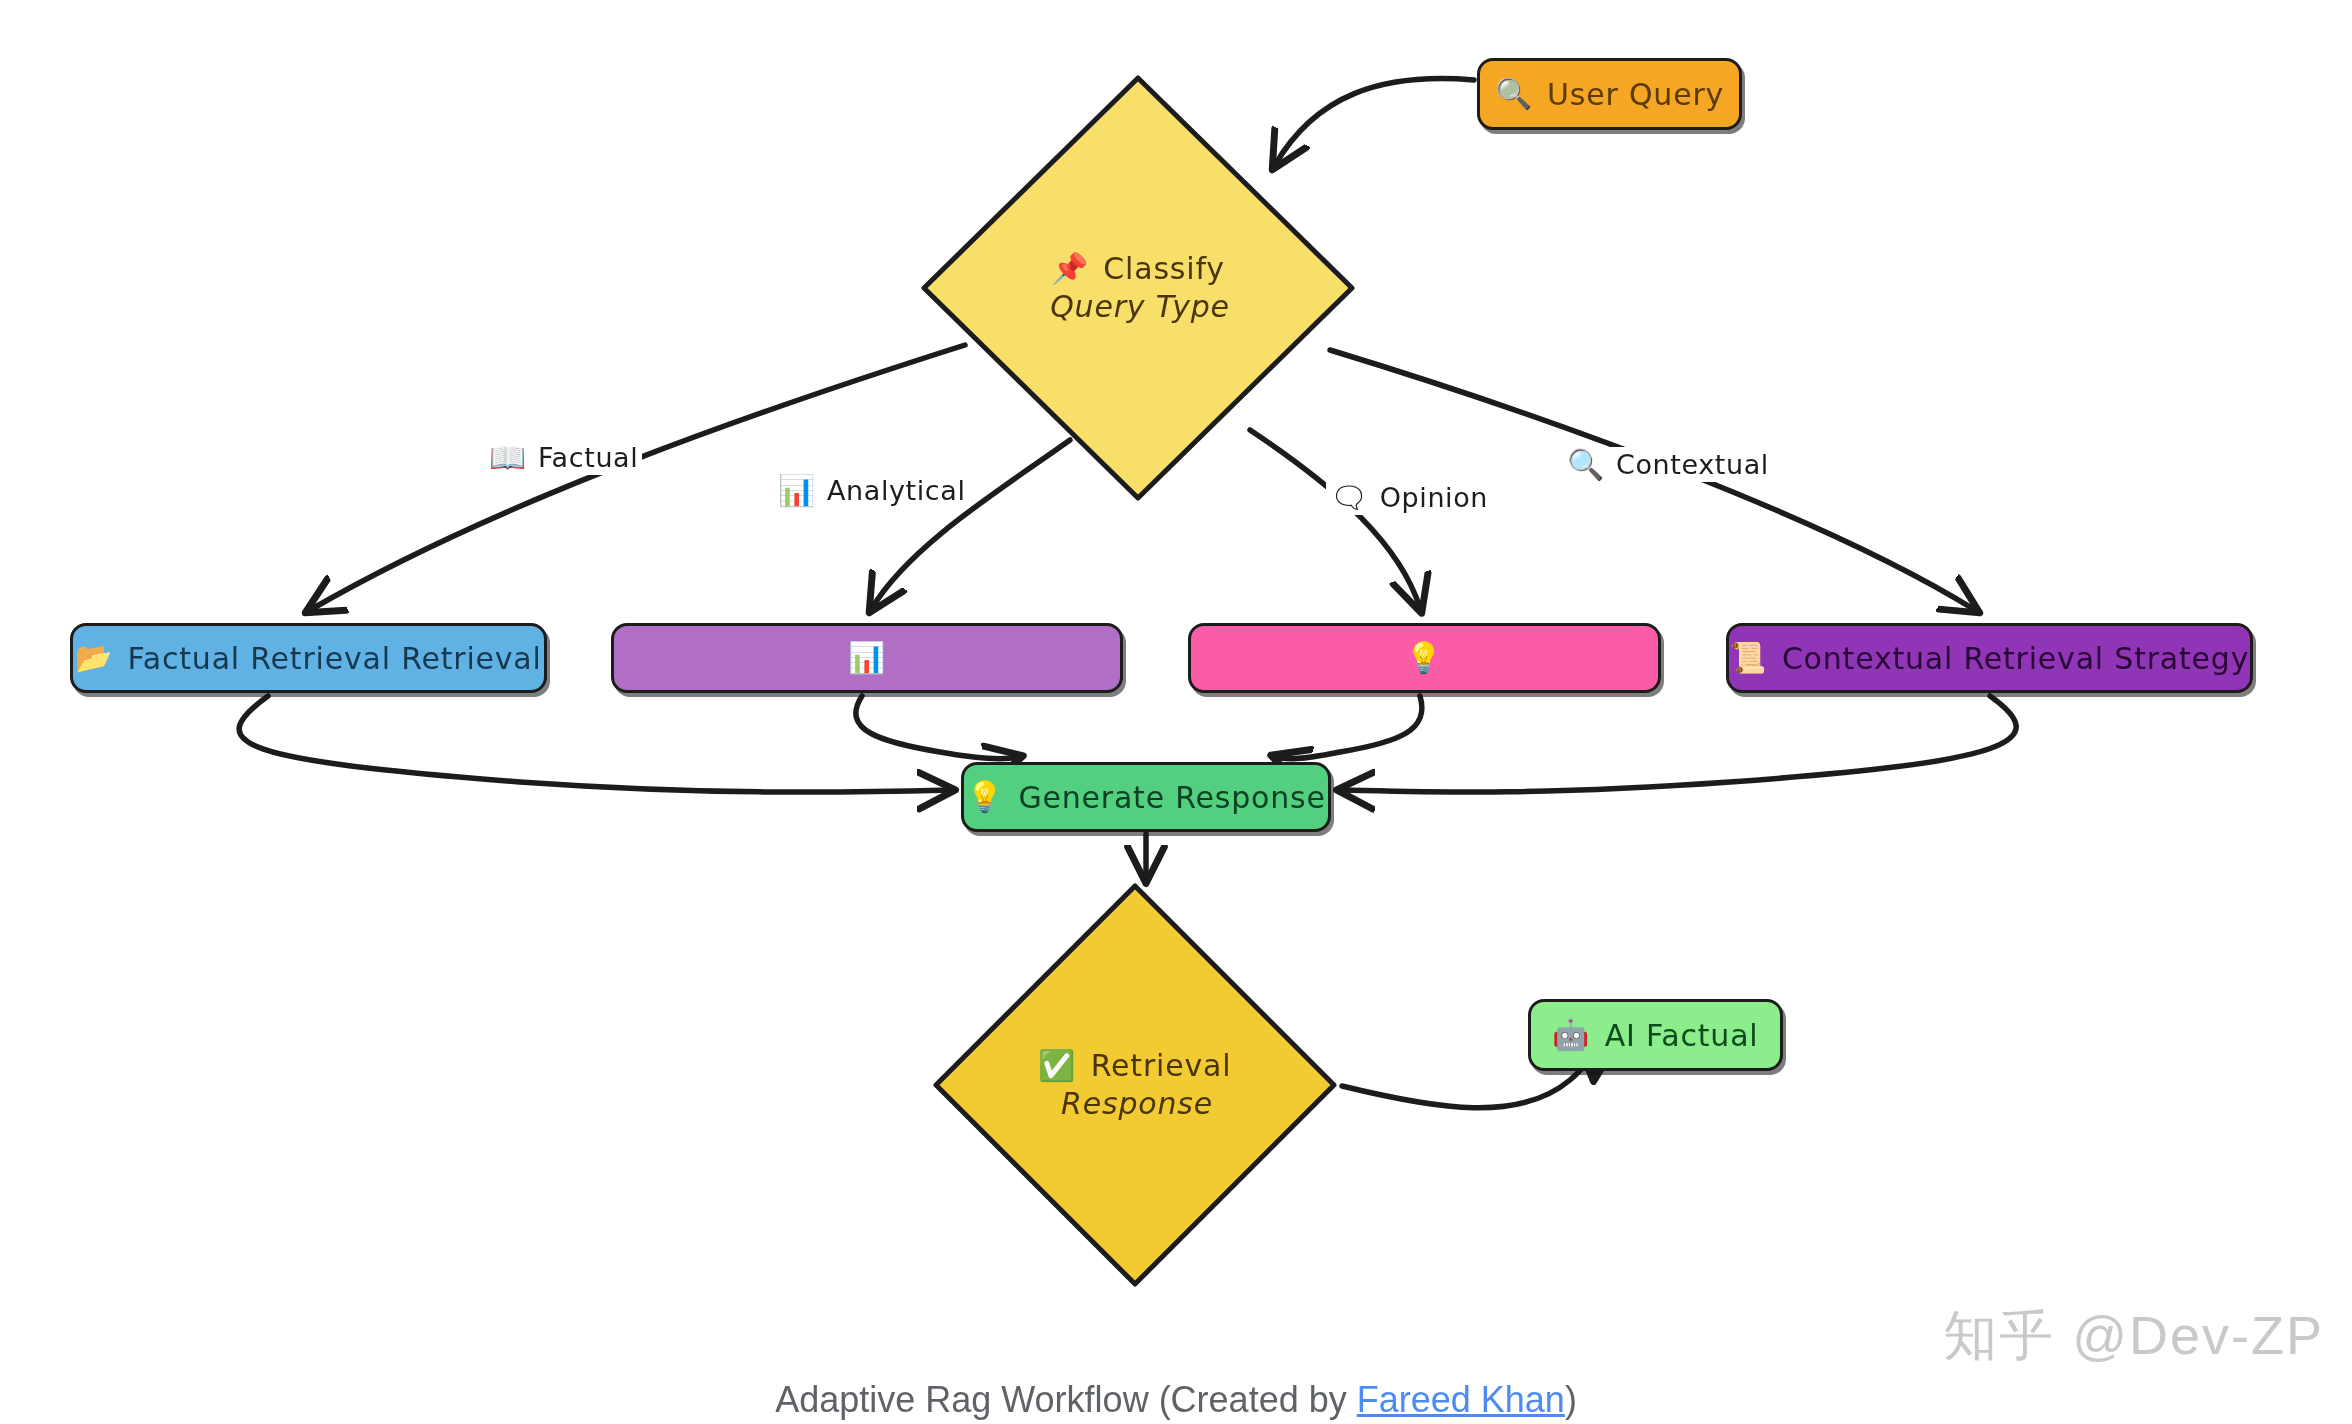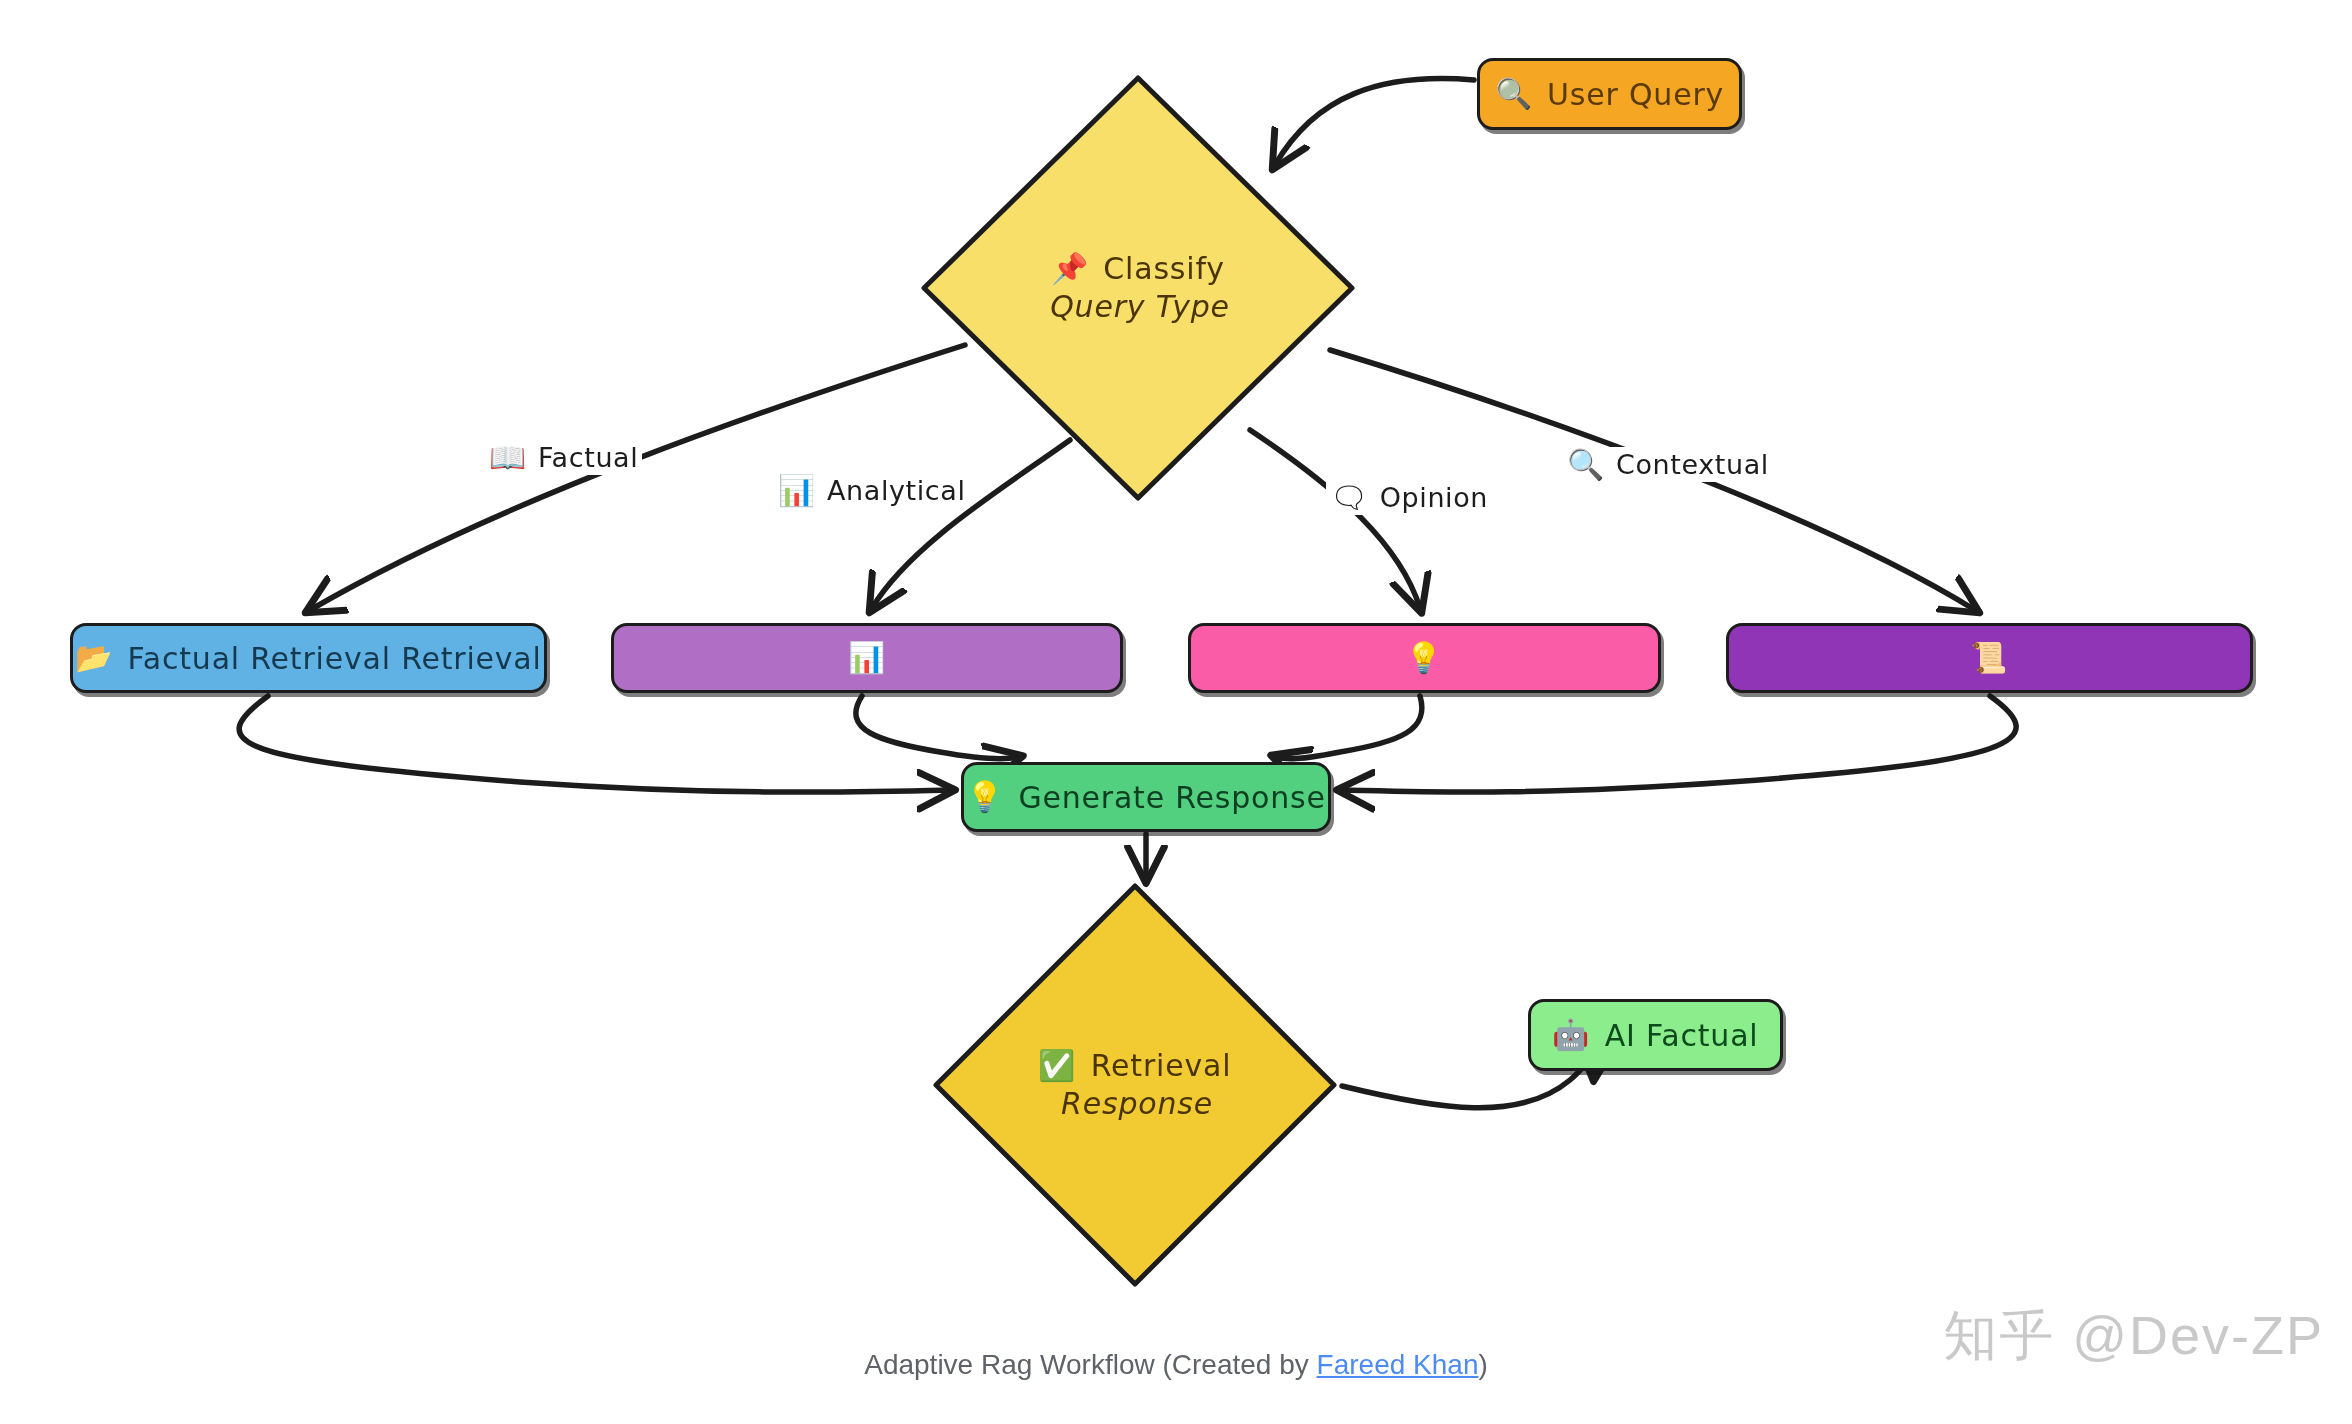--- a/index.html
+++ b/index.html
@@ -145,25 +145,25 @@
     padding: 2px 4px;
   }
   #edge-label-factual    { left: 485px;  top: 440px; }
   #edge-label-analytical { left: 774px;  top: 473px; }
   #edge-label-opinion    { left: 1326px; top: 480px; }
   #edge-label-contextual { left: 1563px; top: 447px; }
 
   
   #caption {
     position: absolute;
-    left: 0; top: 1349px;
+    left: 0; top: 1379px;
     width: 2352px;
     text-align: center;
     font-family: "Liberation Sans", sans-serif;
-    font-size: 28px;
+    font-size: 36px;
     color: #5f6368;
   }
   #caption .link { color: #4c8bf5; }
 
   
   #watermark {
     position: absolute;
     right: 28px;
     top: 1300px;
     font-family: "Liberation Sans", sans-serif;
@@ -267,20 +267,21 @@
 
 <div class="box" id="node-opinion-strategy">
   <span class="node-label">
     <span class="node-emoji">💡</span>
   </span>
 </div>
 
 <div class="box" id="node-contextual-strategy">
   <span class="node-label">
     <span class="node-emoji">📜</span>
+    <span>Contextual Retrieval Strategy</span>
   </span>
 </div>
 
 <div class="box" id="node-generate-response">
   <span class="node-label">
     <span class="node-emoji">💡</span>
     <span>Generate Response</span>
   </span>
 </div>
 

